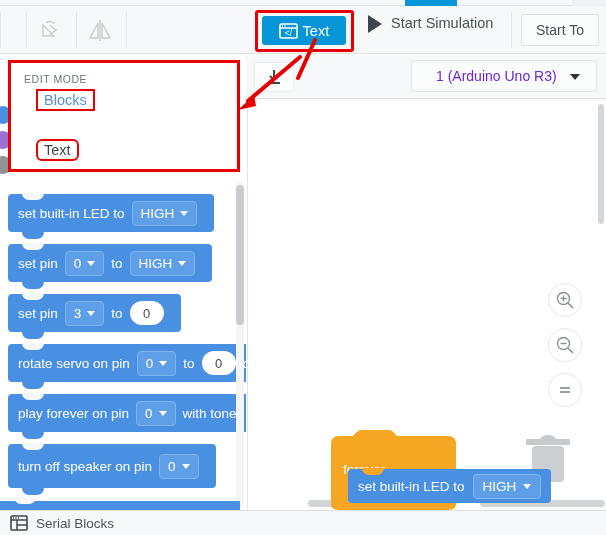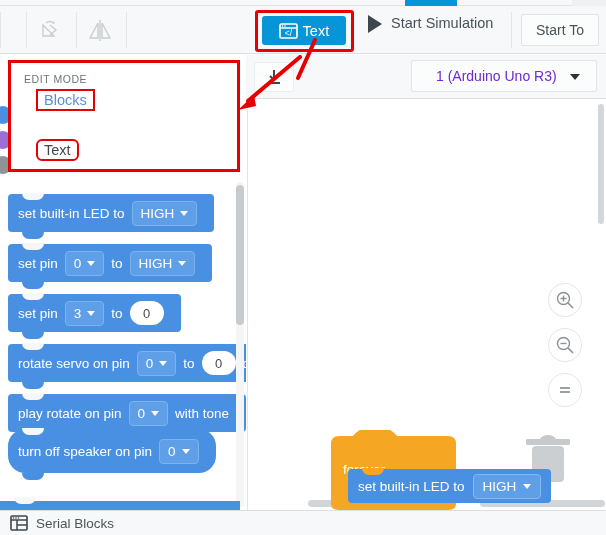--- a/index.html
+++ b/index.html
@@ -382,30 +382,30 @@
       <span class="dd">
         <span class="v">0</span>
         <span class="ar"></span>
       </span>
       <span class="txt">to</span>
       <span class="num">0</span>
       <span class="txt">degre</span>
     </div>
 
     <div class="blk" style="left:8px; top:219px; height:38px;">
-      <span class="txt">play rotate on pin</span>
+      <span class="txt">play forever on pin</span>
       <span class="dd">
         <span class="v">0</span>
         <span class="ar"></span>
       </span>
       <span class="txt">with tone</span>
 
     </div>
 
-    <div class="blk" style="left:8px; top:254px; height:44px;border-radius:17px;">
+    <div class="blk" style="left:8px; top:269px; height:44px;">
       <span class="txt">turn off speaker on pin</span>
       <span class="dd">
         <span class="v">0</span>
         <span class="ar"></span>
       </span>
     </div>
 
   </div>
 
   <div class="pal-scroll-track"></div>

